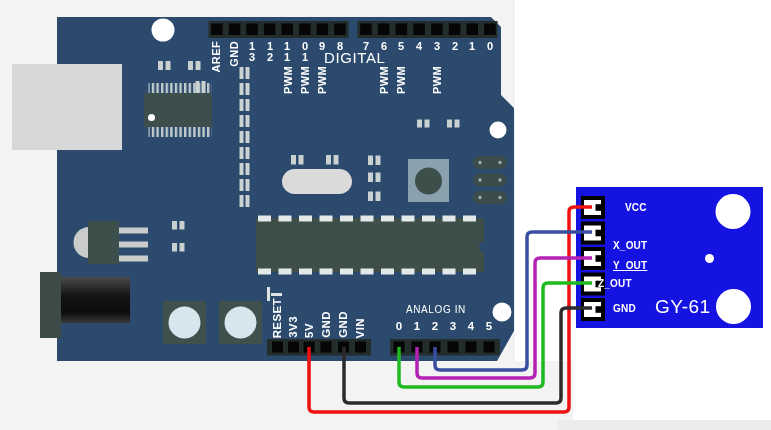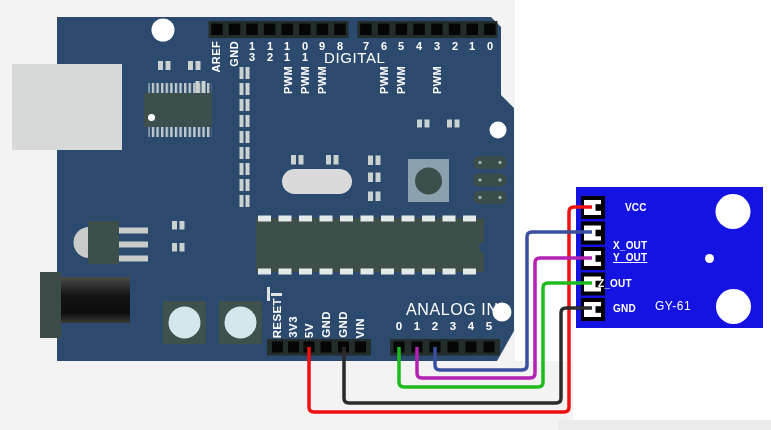--- a/index.html
+++ b/index.html
@@ -4,25 +4,25 @@
 <style>
   html,body{margin:0;padding:0;background:#f2f3f2;}
   #stage{position:relative;width:771px;height:430px;background:#f2f3f2;overflow:hidden;
          font-family:"Liberation Sans","DejaVu Sans",sans-serif;}
   #scene{position:absolute;left:0;top:0;}
   .lbl{position:absolute;color:#fff;font-weight:bold;font-size:11px;line-height:11px;
        white-space:pre-line;}
   .vlbl{writing-mode:vertical-rl;transform:rotate(180deg);line-height:12px;letter-spacing:0.4px;}
   .digit{width:14px;text-align:center;line-height:10.5px;}
   .thin{font-weight:normal;letter-spacing:0.6px;font-size:15px;}
-  .analogttl{font-weight:normal;font-size:16px;letter-spacing:0.6px;}
+  .analogttl{font-weight:normal;font-size:10px;letter-spacing:0.6px;}
   .adigit{width:14px;text-align:center;font-size:11.5px;}
   .plbl{font-size:11.5px;}
   .mlbl{font-size:10px;letter-spacing:0.2px;}
-  .mtitle{font-weight:normal;font-size:12px;letter-spacing:0.5px;}
+  .mtitle{font-weight:normal;font-size:19px;letter-spacing:0.5px;}
 </style>
 </head>
 <body>
 
 <div id="stage">
 
 <svg id="scene" width="771" height="430" viewBox="0 0 771 430">
   <defs>
     <pattern id="legs" patternUnits="userSpaceOnUse" width="4.6" height="10">
       <rect width="2.4" height="10" fill="#c2cbcb"></rect>
@@ -307,18 +307,18 @@
 <div class="lbl analogttl" style="left:406px;top:304px;">ANALOG IN</div>
 <div class="lbl adigit" style="left:392px;top:321px;">0</div>
 <div class="lbl adigit" style="left:410px;top:321px;">1</div>
 <div class="lbl adigit" style="left:428px;top:321px;">2</div>
 <div class="lbl adigit" style="left:446px;top:321px;">3</div>
 <div class="lbl adigit" style="left:464px;top:321px;">4</div>
 <div class="lbl adigit" style="left:482px;top:321px;">5</div>
 
 <div class="lbl mlbl" style="left:613px;top:202px;margin-left:12px;">VCC</div>
 <div class="lbl mlbl" style="left:613px;top:240px;">X_OUT</div>
-<div class="lbl mlbl" style="left:613px;top:252px;text-decoration:underline;">Y_OUT</div>
+<div class="lbl mlbl" style="left:613px;top:260px;text-decoration:underline;">Y_OUT</div>
 <div class="lbl mlbl" style="left:598px;top:278px;">Z_OUT</div>
 <div class="lbl mlbl" style="left:613px;top:303px;">GND</div>
 <div class="lbl mtitle" style="left:655px;top:301px;">GY-61</div>
 
 </div>
 
 </body></html>

